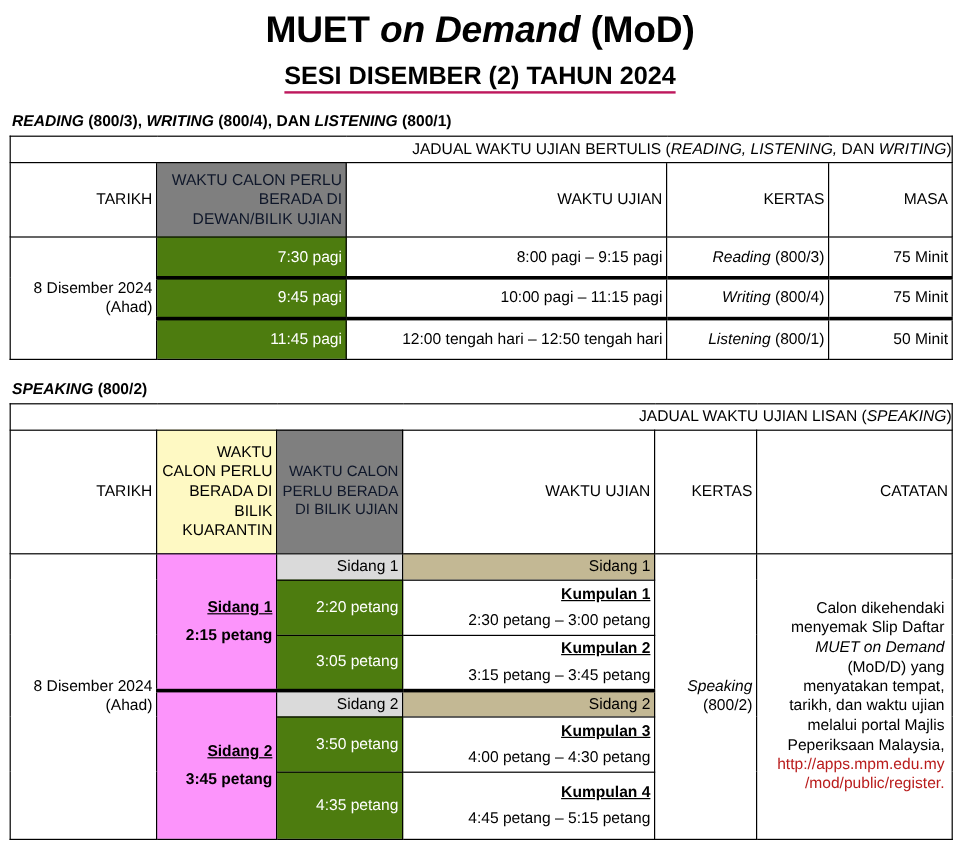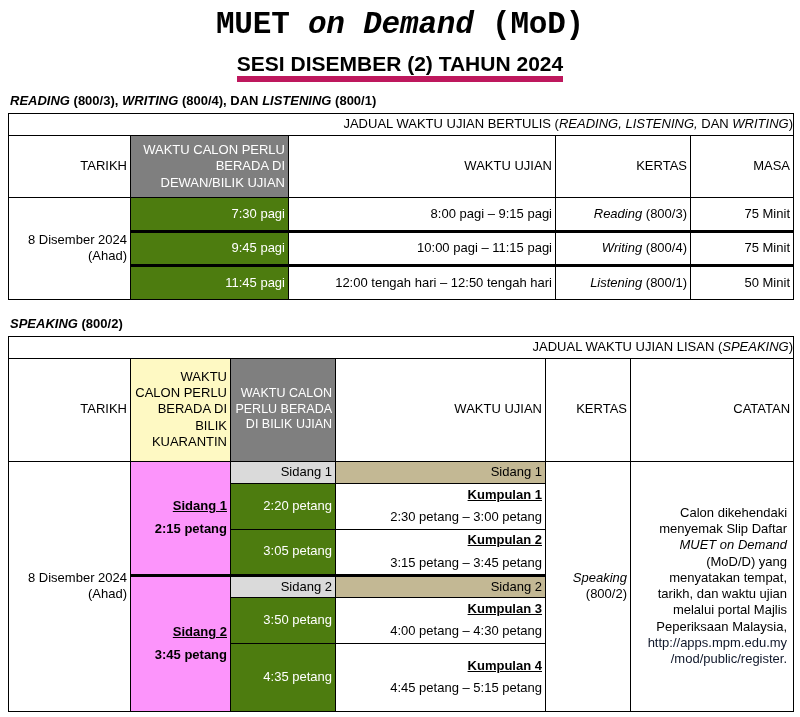--- a/index.html
+++ b/index.html
@@ -20,32 +20,31 @@
     position: relative;
   }
   
   .main-title {
     text-align: center;
     font-size: 31px;
     font-weight: bold;
     letter-spacing: -0.2px;
     margin: 6px 0 0 0;
     line-height: 1.2;
-    font-family: Liberation Mono, monospace;
   }
   .main-title .ital { font-style: italic; }
   .sub-title {
     text-align: center;
     font-size: 21px;
     font-weight: bold;
     margin: 8px 0 0 0;
     line-height: 1.2;
   }
   .sub-title span {
-    border-bottom: 6px solid #be185d;
+    border-bottom: 2px solid #be185d;
     padding-bottom: 1px;
   }
   .section-label {
     font-size: 13px;
     font-weight: bold;
     font-style: normal;
     margin: 17px 0 4px 2px;
     line-height: 1.2;
   }
   .section-label .ital { font-style: italic; }
@@ -73,21 +72,21 @@
     height: 22px;
     padding: 2px 0 !important;
   }
   .tbl-title .ital { font-style: italic; }
   .colhead {
     font-weight: bold;
     font-size: 13.5px;
   }
   .gray-head {
     background: #7f7f7f;
-    color: #ffffff;
+    color: #0f172a;
   }
   .gray-cell {
     background: #4d7c0f;
     color: #ffffff;
     font-weight: bold;
     font-size: 13.5px;
   }
   .pink-head {
     background: #fef9c3;
     color: #000000;
@@ -127,21 +126,21 @@
     display: block;
     margin-bottom: 7px;
   }
   .sidang-time { display: block; font-weight: bold; }
   .date-cell { font-weight: bold; font-size: 13.5px; }
   .note-cell {
     font-size: 13px;
     line-height: 1.32;
     padding: 20px 6px !important;
   }
-  .note-link { color: #0f172a; }
+  .note-link { color: #b91c1c; }
   .footer {
     text-align: center;
     font-size: 13px;
     font-weight: bold;
     margin-top: 7px;
   }
   
   .t1 col.c1 { width: 122px; }
   .t1 col.c2 { width: 158px; }
   .t1 col.c3 { width: 267px; }
@@ -293,21 +292,21 @@
         <td class="tan-cell">Sidang 2</td>
       </tr>
       <tr>
         <td class="gray-cell" style="height:46px">3:50 petang</td>
         <td>
           <span class="kumpulan">Kumpulan 3</span>
           <span class="kumpulan-time">4:00 petang  –  4:30 petang</span>
         </td>
       </tr>
       <tr>
-        <td class="gray-cell" style="height:68px">4:35 petang</td>
+        <td class="gray-cell" style="height:56px">4:35 petang</td>
         <td>
           <span class="kumpulan">Kumpulan 4</span>
           <span class="kumpulan-time">4:45 petang  –  5:15 petang</span>
         </td>
       </tr>
     </tbody>
   </table>
 
 
 </div>

